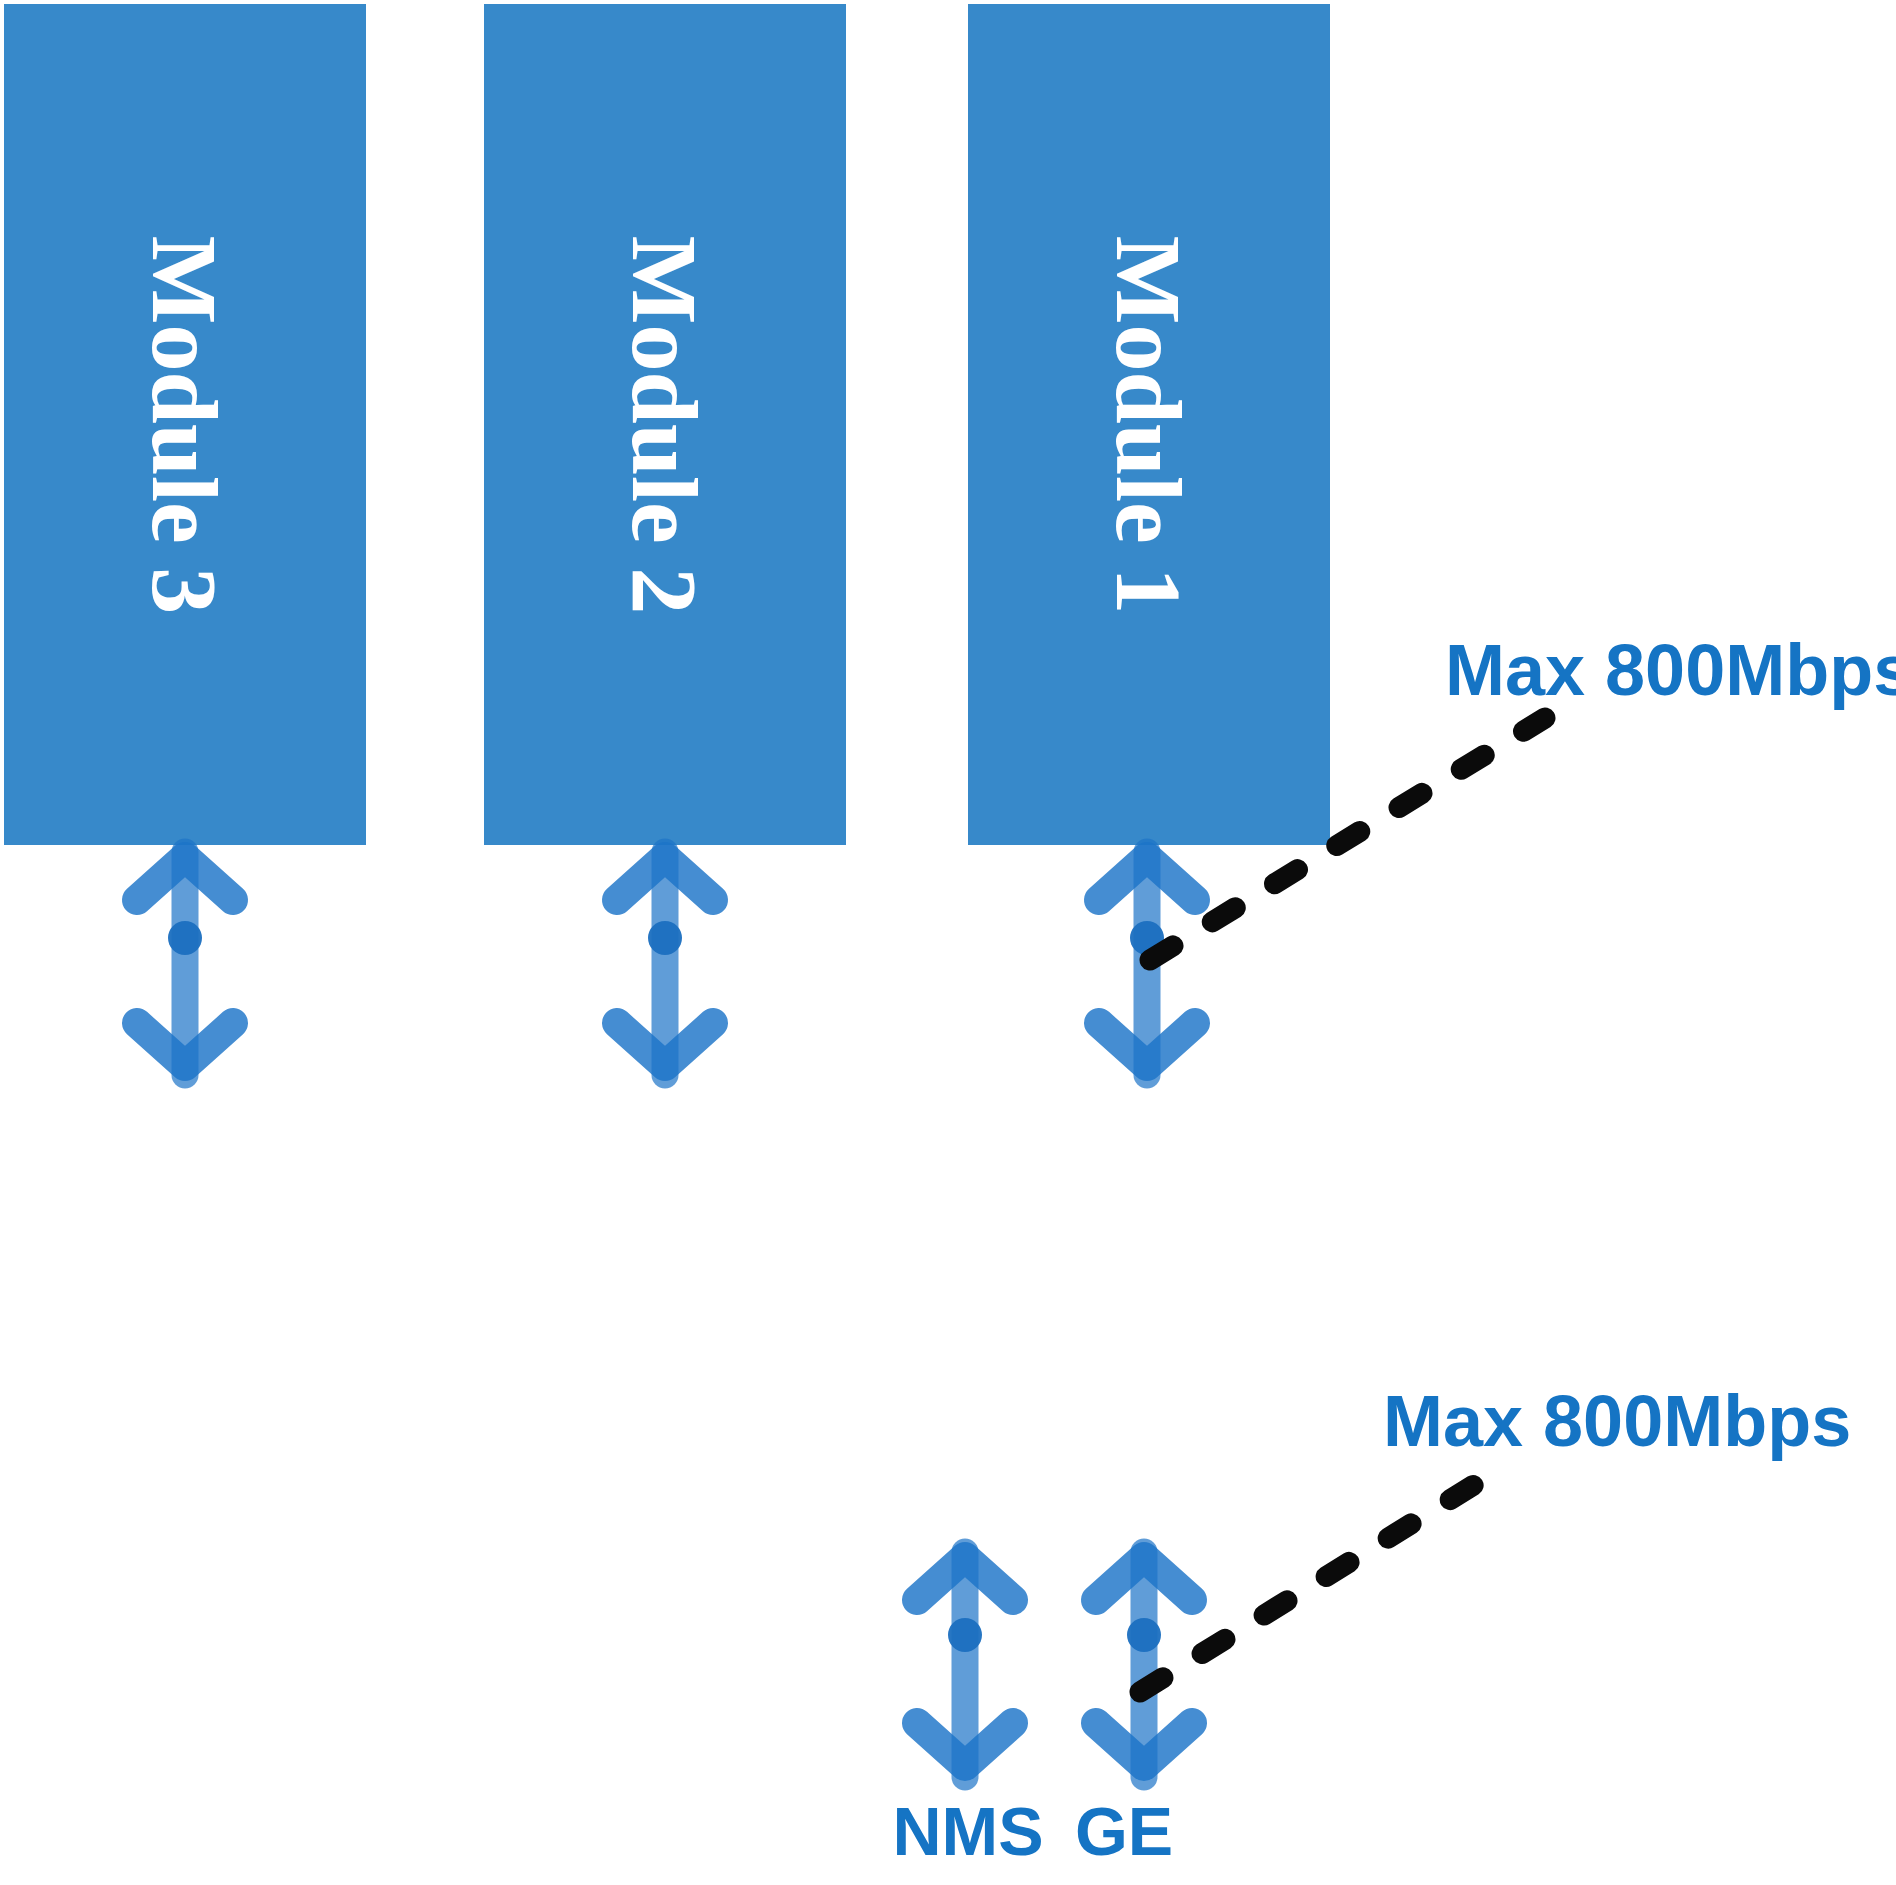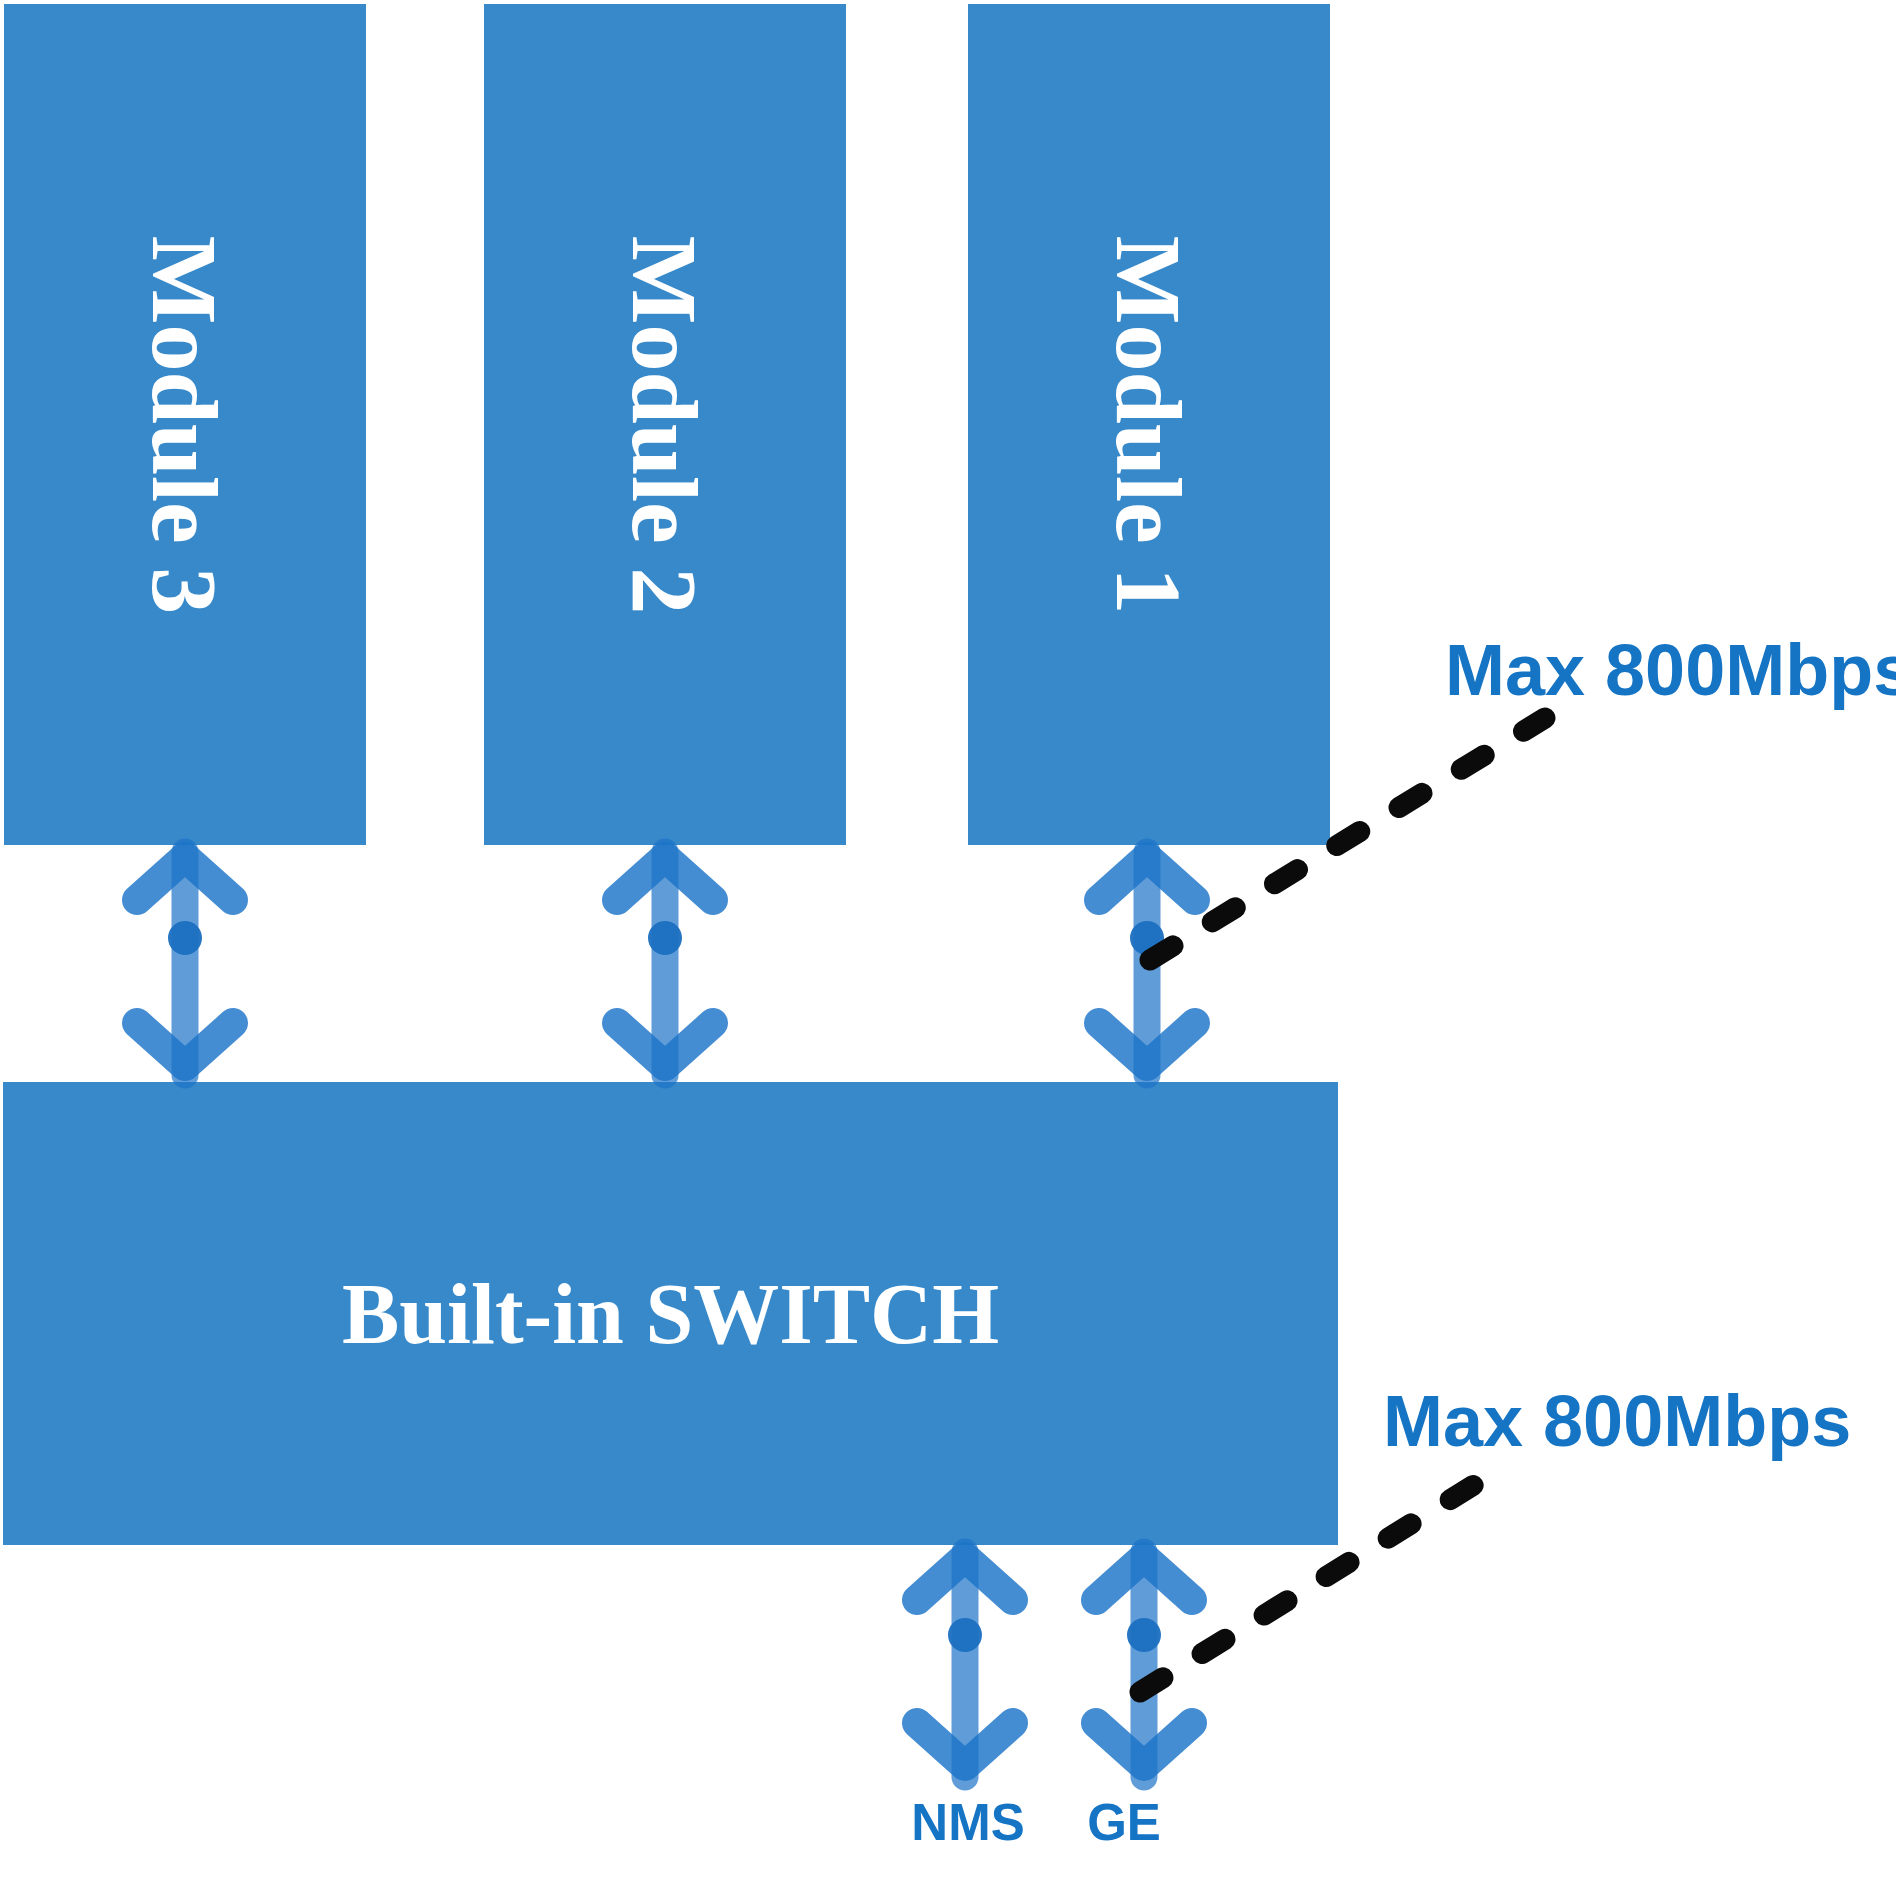--- a/index.html
+++ b/index.html
@@ -57,21 +57,21 @@
     white-space:nowrap;
   }
   #annotation-top{left:1445px;top:634px;}
   #annotation-bottom{left:1383px;top:1385px;}
   .port-label{
     position:absolute;
     top:1797px;
     transform:translateX(-50%);
     color:var(--label-blue);
     font-weight:bold;
-    font-size:51px;
+    font-size:68px;
     line-height:1;
     white-space:nowrap;
   }
   #port-label-nms{left:968px;}
   #port-label-ge{left:1124px;}
   #overlay{position:absolute;left:0;top:0;width:1896px;height:1885px;}
   .stem{stroke:var(--arrow-blue);stroke-width:27;stroke-linecap:round;opacity:.70;fill:none;}
   .chev{stroke:var(--arrow-blue);stroke-width:30;stroke-linecap:round;stroke-linejoin:round;opacity:.82;fill:none;}
   .dot{fill:var(--arrow-dot-blue);opacity:.95;}
   .dash{stroke:var(--dash-black);stroke-width:21;stroke-linecap:round;stroke-dasharray:27 46;fill:none;}
@@ -84,23 +84,20 @@
   <div class="module-box" id="module-3">
     <span class="module-label">Module 3</span>
   </div>
   <div class="module-box" id="module-2">
     <span class="module-label">Module 2</span>
   </div>
   <div class="module-box" id="module-1">
     <span class="module-label">Module 1</span>
   </div>
 
-  <div id="switch-box">
-    <span id="switch-label">Built-in SWITCH</span>
-  </div>
 
   <svg id="overlay" viewBox="0 0 1896 1885" xmlns="http://www.w3.org/2000/svg">
 
     <g>
       <line class="stem" x1="185" y1="852" x2="185" y2="1075"></line>
       <path class="chev" d="M137 900 L185 857 L233 900"></path>
       <path class="chev" d="M137 1023 L185 1066 L233 1023"></path>
       <circle class="dot" cx="185" cy="938" r="17"></circle>
     </g>
 

